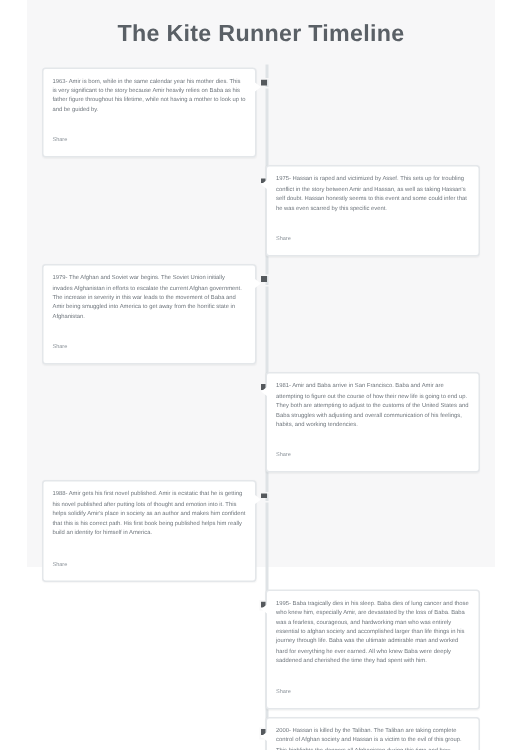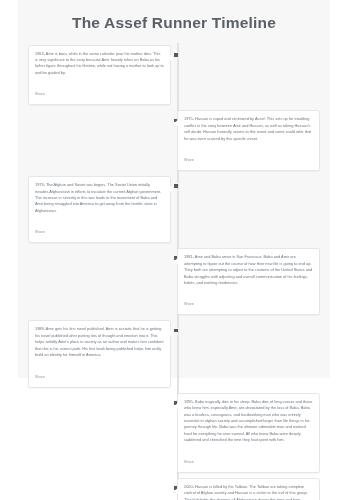--- a/index.html
+++ b/index.html
@@ -124,21 +124,21 @@
     border: 0.6px solid #f7f7f8;
   }
 </style>
 </head>
 <body>
 
 <div id="page">
   <div id="panel">
 
     <div id="header">
-      <h1 id="title">The Assef Runner Timeline</h1>
+      <h1 id="title">The Kite Runner Timeline</h1>
     </div>
 
     <div id="timeline">
       <div id="axis"></div>
       <div id="rows">
           <div class="row left">
             <div class="marker"></div>
             <div class="card"><p class="card-text">1963- Amir is born, while in the same calendar year his mother dies. This is very significant to the story because Amir heavily relies on Baba as his father figure throughout his lifetime, while not having a mother to look up to and be guided by.</p><span class="share">Share</span></div>
           </div>
           <div class="row right">

